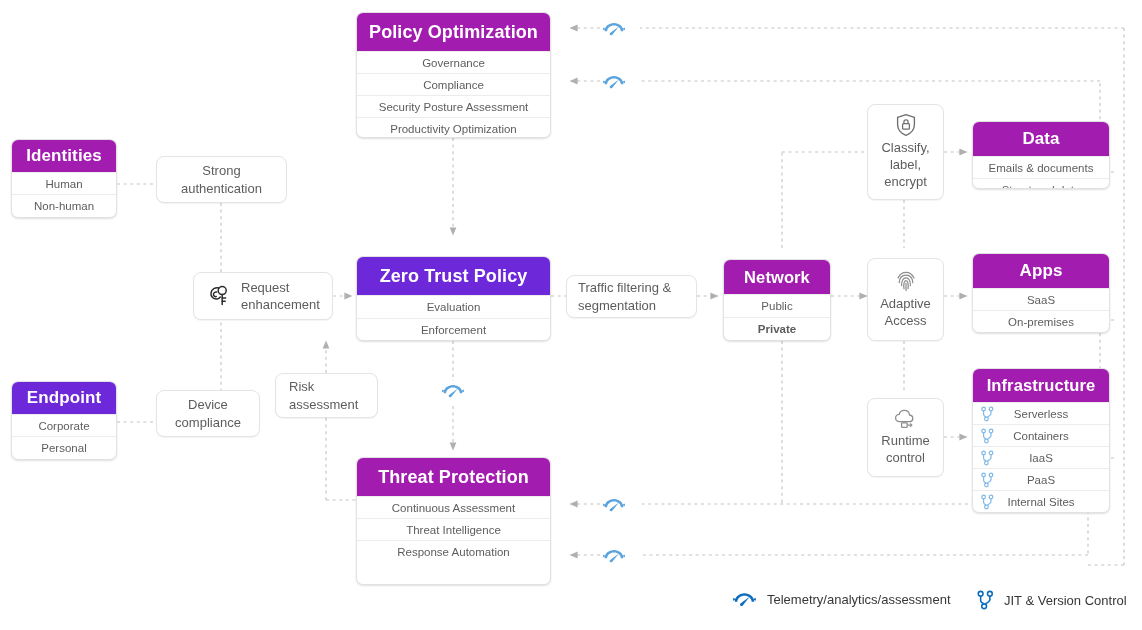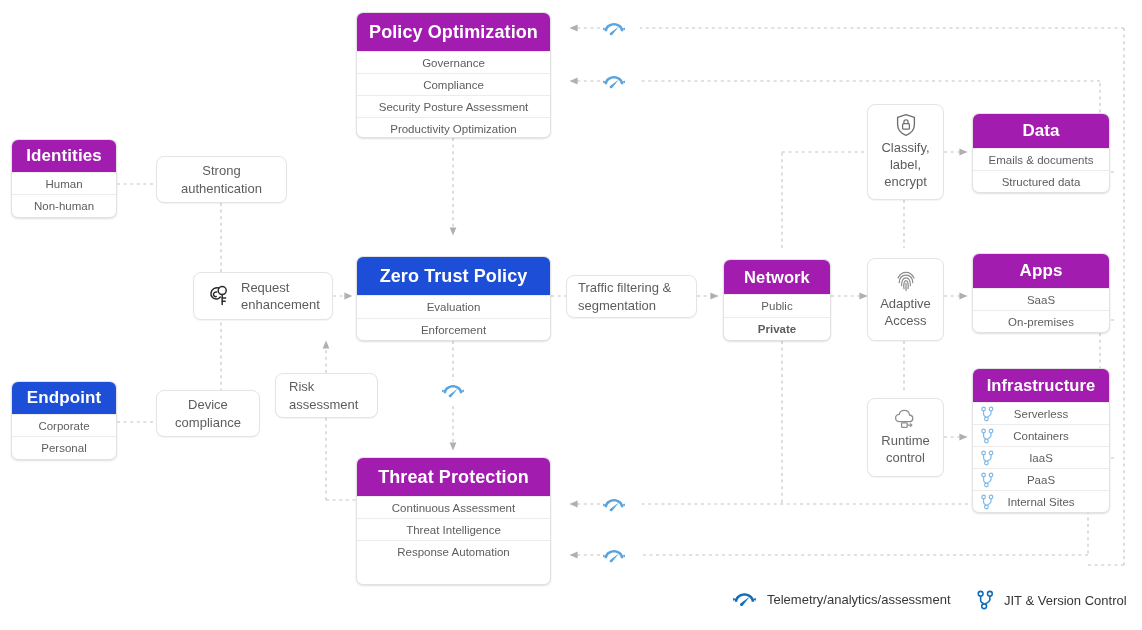--- a/index.html
+++ b/index.html
@@ -36,21 +36,21 @@
   }
   .card-head {
     color: #ffffff;
     text-align: center;
     font-weight: 600;
     letter-spacing: 0.1px;
     background: #a21caf;
     line-height: 1.05;
   }
   .card.accent-dark > .card-head {
-    background: #1d4ed8;
+    background: #6d28d9;
   }
   .card-row {
     text-align: center;
     color: #5d5d5d;
     border-top: 1px solid #ececec;
     position: relative;
     box-sizing: border-box;
   }
   .card-row:first-of-type {
     border-top: none;
@@ -307,21 +307,21 @@
     <svg class="glyph" width="25" height="22" viewBox="0 0 25 22" xmlns="http://www.w3.org/2000/svg">
       <path d="M6.4,13.6 C4.2,13.6 2.6,12.0 2.6,10.0 C2.6,8.0 4.2,6.4 6.2,6.4 C6.7,4.0 8.8,2.4 11.3,2.4 C14.0,2.4 16.2,4.4 16.5,7.0 C18.4,7.2 19.8,8.7 19.8,10.6 C19.8,12.3 18.5,13.6 16.8,13.6 Z" fill="none" stroke="#8d8d8d" stroke-width="1.3" stroke-linejoin="round"></path>
       <rect x="8.6" y="14.8" width="5.6" height="4.6" rx="0.7" fill="none" stroke="#8d8d8d" stroke-width="1.25"></rect>
       <path d="M14.6,17.1 L18.6,17.1" fill="none" stroke="#8d8d8d" stroke-width="1.25"></path>
       <path d="M17.0,15.4 L18.9,17.1 L17.0,18.8" fill="none" stroke="#8d8d8d" stroke-width="1.25" stroke-linejoin="round"></path>
     </svg>
     <span class="chip-text">Runtime
 control</span>
   </div>
 
-  <div class="card" style="left:972px; top:113px; width:138px; height:80px;">
+  <div class="card" style="left:972px; top:121px; width:138px; height:68px;">
     <div class="card-head" style="height:34px; line-height:34px; font-size:17px;">Data</div>
     <div class="card-row" style="height:22px; line-height:22px; font-size:11.5px;">Emails &amp; documents</div>
     <div class="card-row" style="height:22px; line-height:22px; font-size:11.5px;">Structured data</div>
   </div>
 
   <div class="card" style="left:972px; top:253px; width:138px; height:80px;">
     <div class="card-head" style="height:34px; line-height:34px; font-size:17px;">Apps</div>
     <div class="card-row" style="height:22px; line-height:22px; font-size:11.5px;">SaaS</div>
     <div class="card-row" style="height:22px; line-height:22px; font-size:11.5px;">On-premises</div>
   </div>

